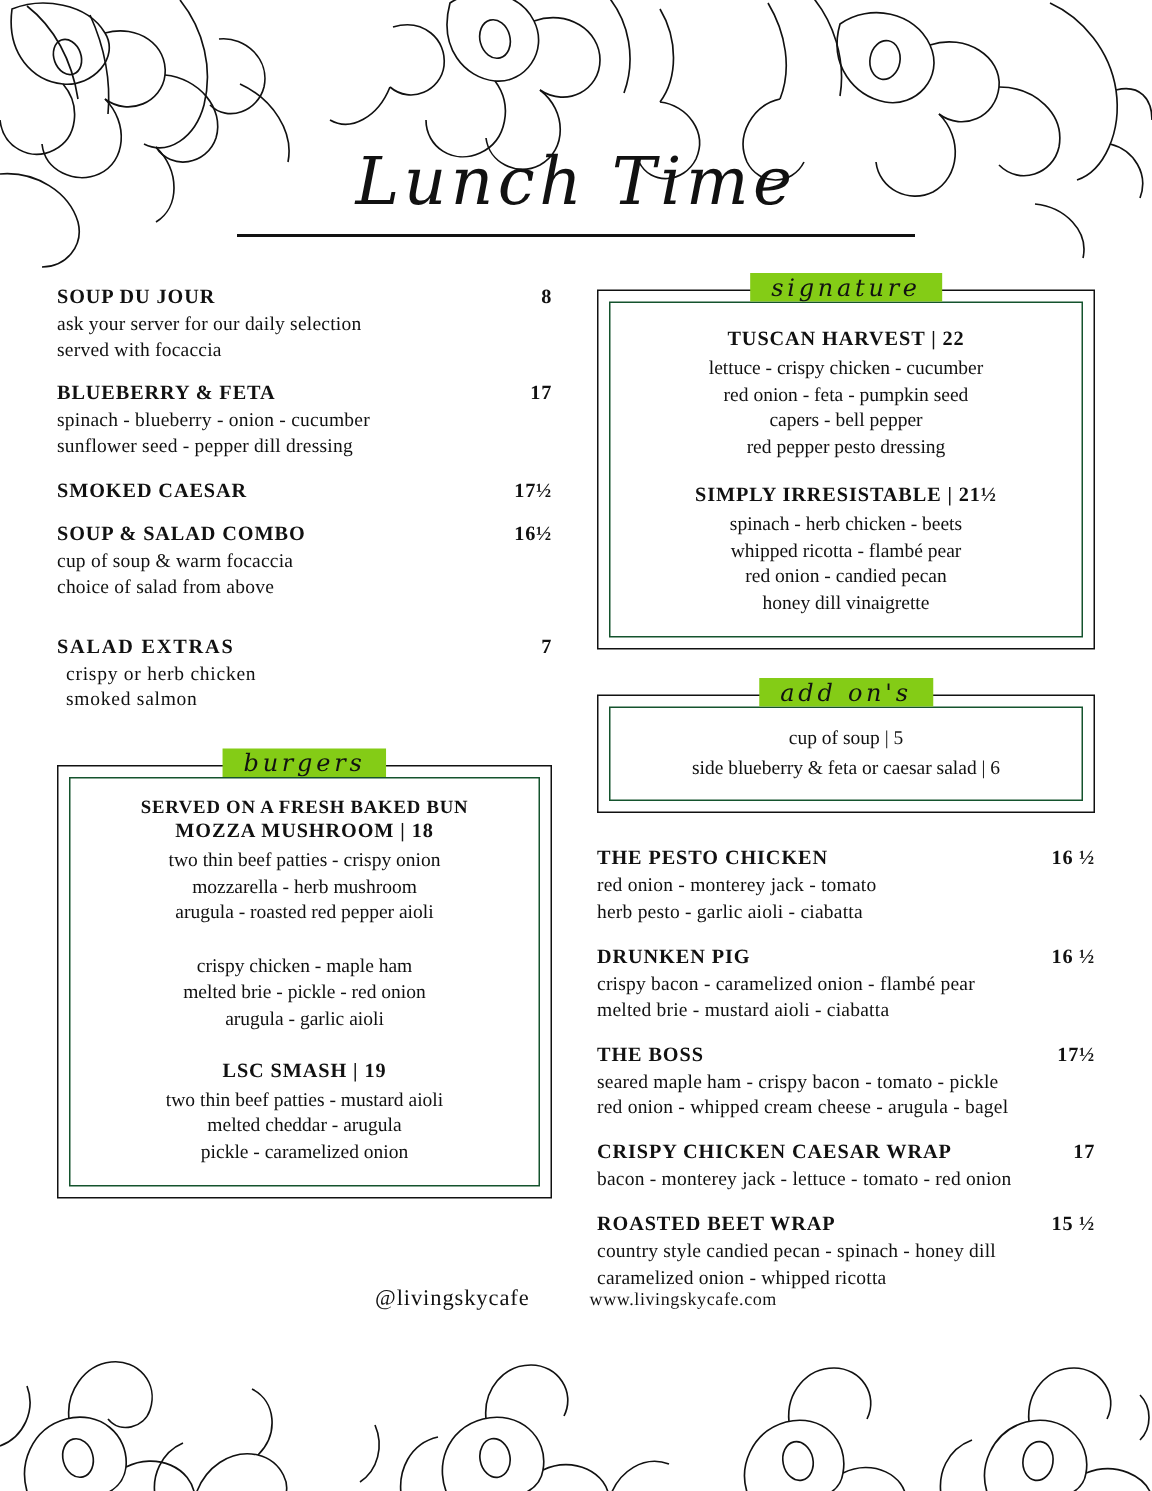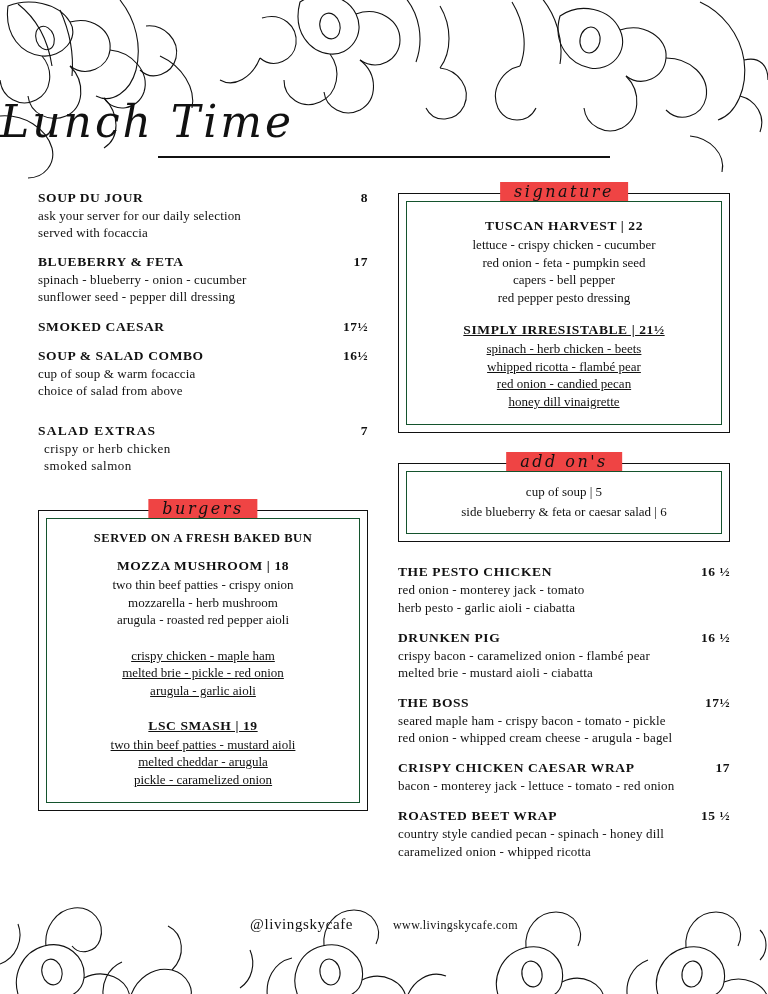--- a/index.html
+++ b/index.html
@@ -34,21 +34,21 @@
     width: 768px;
     height: 140px;
   }
 
   
   .title-wrap {
     position: absolute;
     top: 100px;
     left: 0;
     width: 768px;
-    text-align: left;
+    text-align: center;
     z-index: 3;
   }
   .main-title {
     font-family: "DejaVu Serif", serif;
     font-style: italic;
     font-size: 44px;
     letter-spacing: 3px;
     font-weight: 400;
     color: #111;
     line-height: 1;
@@ -118,34 +118,33 @@
   }
   .box-inner {
     border: 1px solid #14532d;
     padding: 12px 12px 14px 12px;
   }
   .box-title {
     position: absolute;
     top: -12px;
     left: 50%;
     transform: translateX(-50%);
-    background: #ef4444;
+    background: #84cc16;
     padding: 0 14px;
     font-family: "DejaVu Serif", serif;
     font-style: italic;
     font-size: 16px;
     letter-spacing: 2.5px;
     white-space: nowrap;
   }
   .boxed-item {
     text-align: center;
   }
   .boxed-item + .boxed-item {
     margin-top: 13px;
-    text-decoration: underline;
   }
   .boxed-name {
     font-weight: bold;
     font-size: 13.5px;
     letter-spacing: 0.6px;
     text-transform: uppercase;
     margin-bottom: 2px;
   }
   .boxed-desc {
     font-size: 13px;
@@ -168,40 +167,39 @@
   
   .burgers-box {
     margin-top: 36px;
   }
   .burger-sub {
     text-align: center;
     font-weight: bold;
     font-size: 12.5px;
     letter-spacing: 0.5px;
     text-transform: uppercase;
-    margin-bottom: 12px;
   }
 
   
   .right-list {
     margin-top: 22px;
   }
   .r-item {
     margin-bottom: 14px;
   }
   .r-head {
     display: flex;
     justify-content: space-between;
     align-items: baseline;
   }
 
   
   .footer {
     position: absolute;
-    top: 916px;
+    top: 858px;
     left: 0;
     width: 768px;
     z-index: 3;
     display: flex;
     justify-content: center;
     gap: 40px;
     align-items: baseline;
   }
   .handle {
     font-size: 15px;

